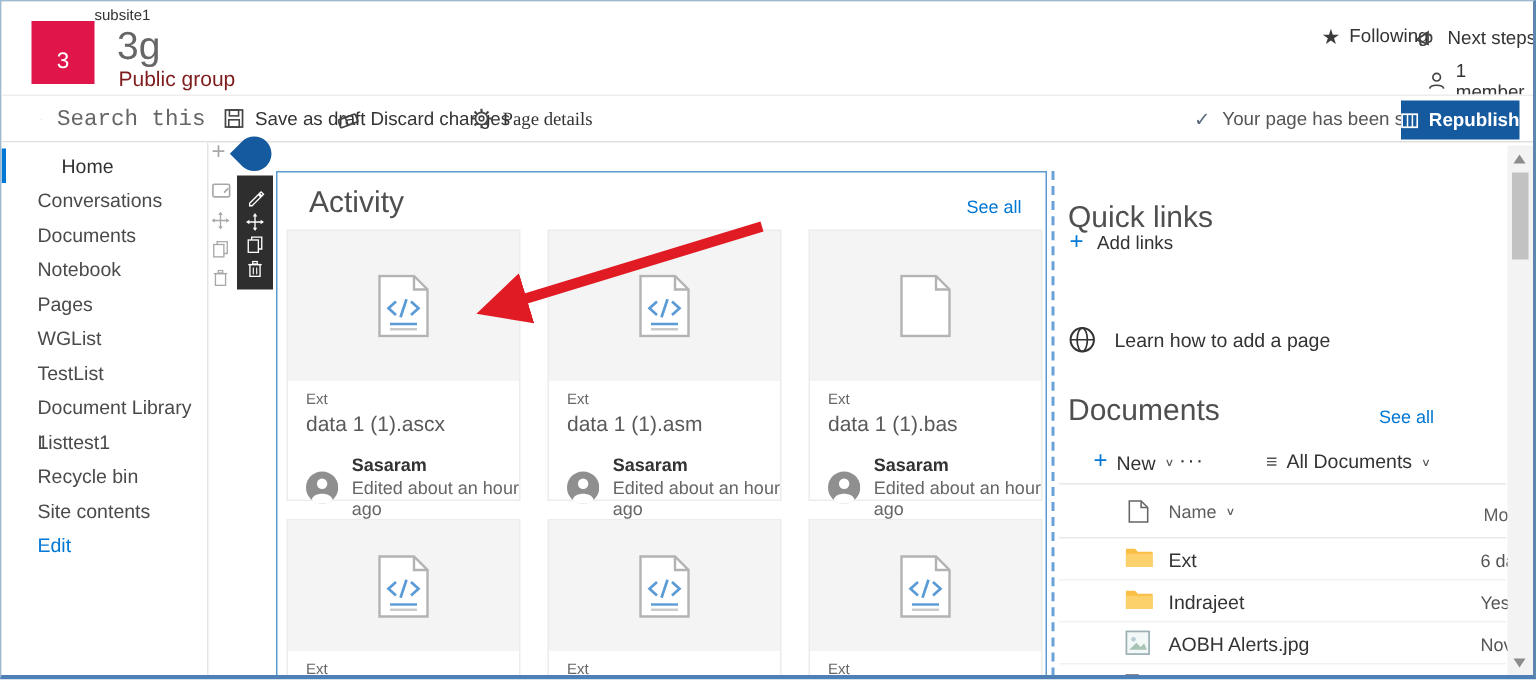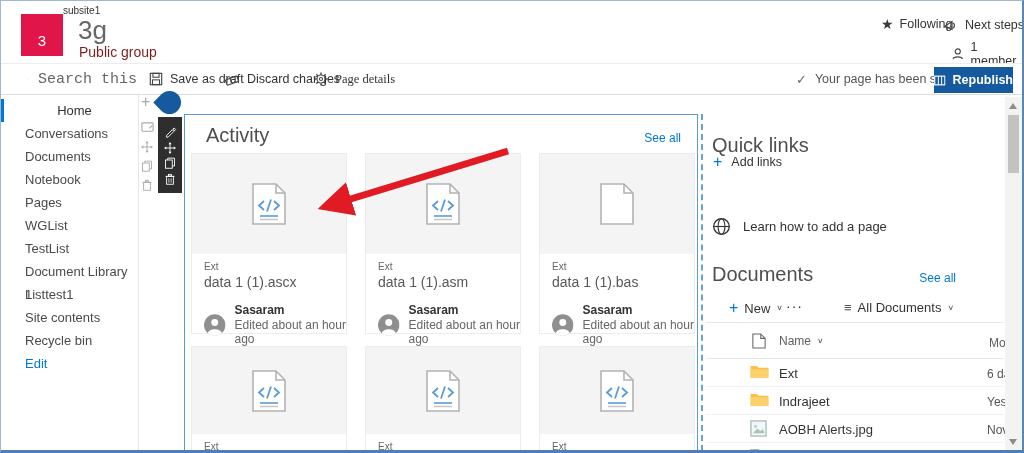--- a/index.html
+++ b/index.html
@@ -34,21 +34,21 @@
   .save-status { position:absolute; left:795px; top:0; height:30px; display:flex; align-items:center; gap:8px;
                  font-size:12.5px; color:#555; }
   .check { color:#5a6b7d; font-size:13px; }
   .republish { position:absolute; left:933px; top:3px; width:79px; height:26px; background:#155a9e; color:#fff;
                border:none; font-size:12.5px; font-weight:bold; display:flex; align-items:center; justify-content:center;
                gap:7px; cursor:pointer; font-family:"Liberation Sans",sans-serif; }
   
   .sidebar { position:absolute; left:0; top:94px; width:138px; height:356px; background:#fff; border-right:1px solid #e6e6e6; }
   .nav { list-style:none; padding-top:4px; }
   .nav li { height:23px; line-height:23px; font-size:13px; color:#4a4a4a; padding-left:24px; cursor:pointer; }
-  .nav li.active { border-left:3px solid #0078d4; padding-left:7px; color:#323130;text-align:center; }
+  .nav li.active { border-left:3px solid #0078d4; padding-left:37px; color:#323130; }
   .nav li.link { color:#0078d4; }
   
   .ghost-strip { position:absolute; left:140px; top:94px; width:16px; }
   .ghost-strip .g { position:absolute; left:0; color:#a8a8a8; }
   .pin { position:absolute; left:157px; top:90px; width:23px; height:23px; background:#155a9e;
          border-radius:0 50% 50% 50%; transform:rotate(-45deg); }
   .darkbar { position:absolute; left:157px; top:116px; width:24px; height:76px; background:#2e2e2e;
              display:flex; flex-direction:column; align-items:center; justify-content:space-around; padding:6px 0; }
   
   .activity { position:absolute; left:183px; top:113px; width:514px; height:345px; background:#fff; border:1.5px solid #5d9ad2; }
@@ -310,22 +310,22 @@
     <ul class="nav">
       <li class="active"><span>Home</span></li>
       <li><span>Conversations</span></li>
       <li><span>Documents</span></li>
       <li><span>Notebook</span></li>
       <li><span>Pages</span></li>
       <li><span>WGList</span></li>
       <li><span>TestList</span></li>
       <li><span>Document Library 1</span></li>
       <li><span>Listtest1</span></li>
+      <li><span>Recycle bin</span></li>
       <li><span>Site contents</span></li>
-      <li><span>Recycle bin</span></li>
       <li class="link"><span>Edit</span></li>
     </ul>
   </div>
 
   <div class="ghost-strip">
     <div class="g" style="top:-2px; font-size:16px;">+</div>
     <svg class="g i" style="top:26px" width="13" height="13">
         <use href="#ghost-comment"></use>
       </svg>
     <svg class="g i" style="top:46px" width="12" height="12">

